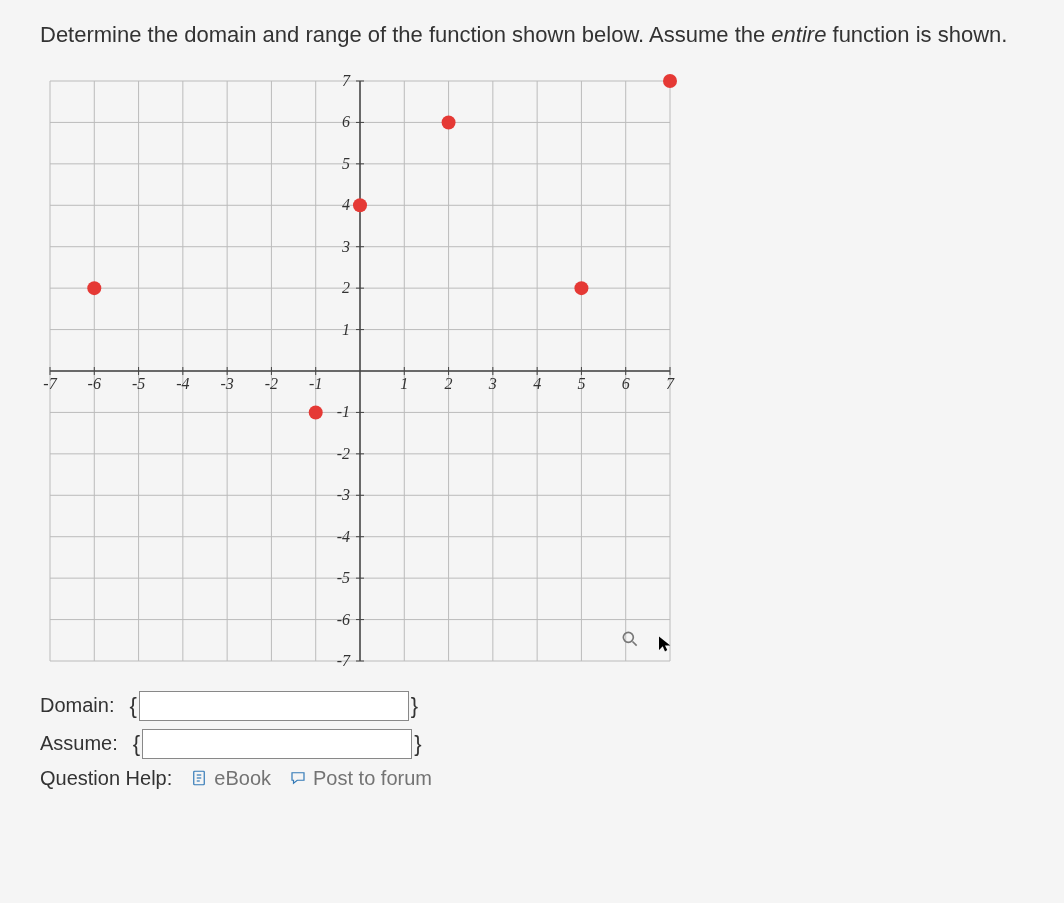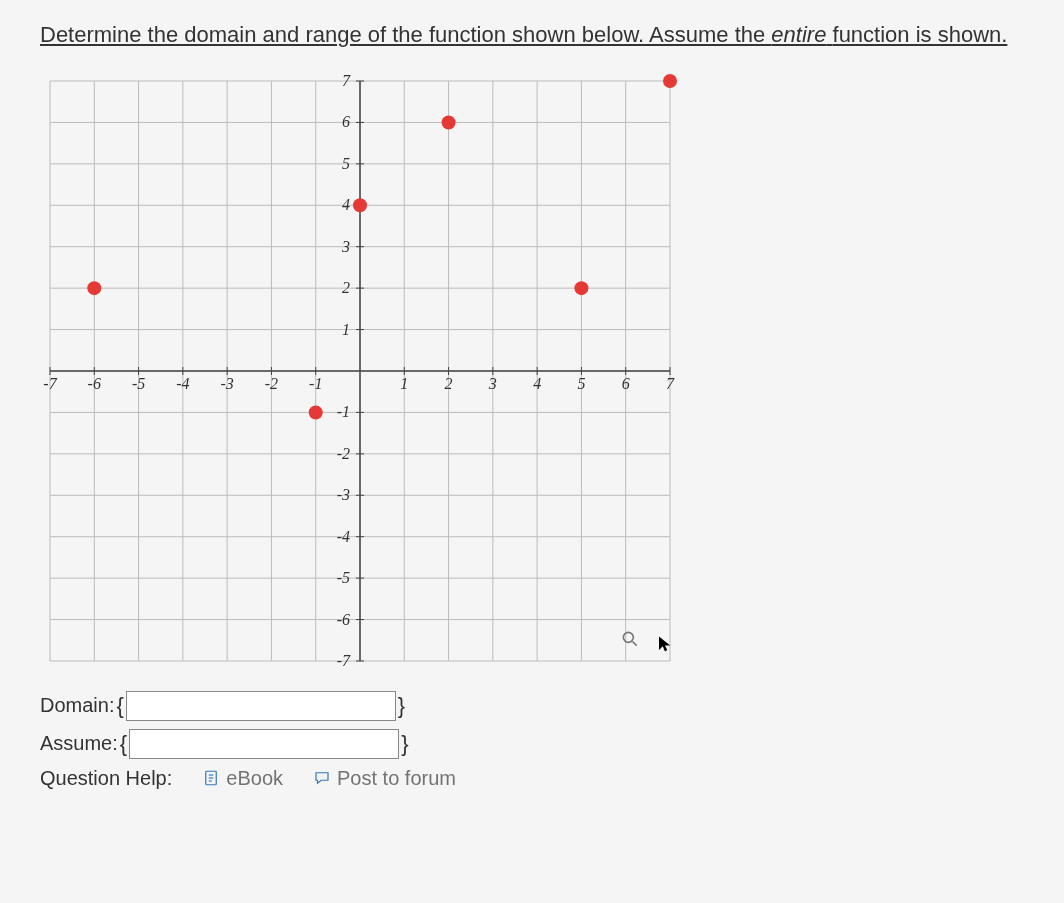--- a/index.html
+++ b/index.html
@@ -8,53 +8,52 @@
     background: #f5f5f5;
     padding: 20px 40px;
     color: #333;
     width: 1064px;
   }
   .question-text {
     font-size: 22px;
     color: #333;
     margin-bottom: 20px;
     line-height: 1.4;
-    text-decoration: underline;
   }
   .question-text em { font-style: italic; }
   .chart-wrap {
     position: relative;
     width: 640px;
     height: 600px;
     margin: 10px 0 20px 0;
   }
   .chart-svg { display: block; }
   .answer-row {
     display: flex;
     align-items: center;
     margin: 8px 0;
     font-size: 20px;
     color: #333;
   }
-  .answer-row label { margin-right: 0; }
+  .answer-row label { margin-right: 13px; }
   .answer-row .brace { margin: 0 2px; font-size: 22px;}
   .answer-row input {
     width: 270px;
     height: 30px;
     border: 1px solid #888;
     background: #fff;
     padding: 2px 6px;
     font-size: 16px;
   }
   .help-row {
     font-size: 20px;
     color: #333;
     display: flex;
     align-items: center;
-    gap: 24px;
+    gap: 12px;
   }
   .help-link {
     color: #737373;
     text-decoration: none;
     display: inline-flex;
     align-items: center;
     gap: 6px;
     margin-left: 6px;
   }
   .icon-svg { width: 18px; height: 18px; stroke: #337ab7; fill: none; stroke-width:1.6; }

